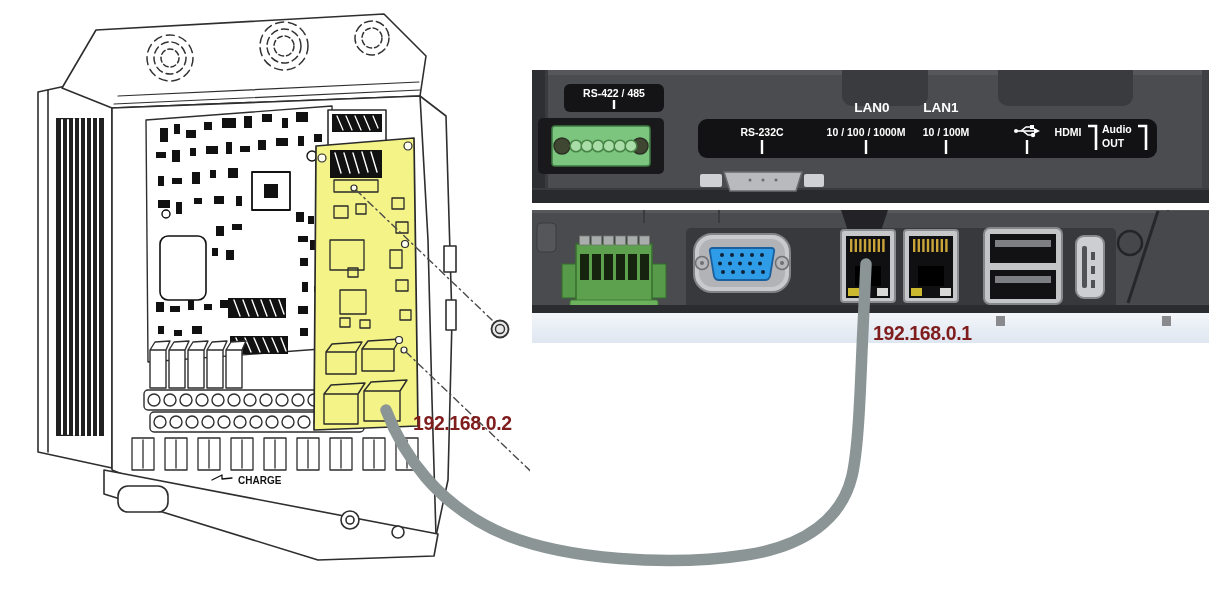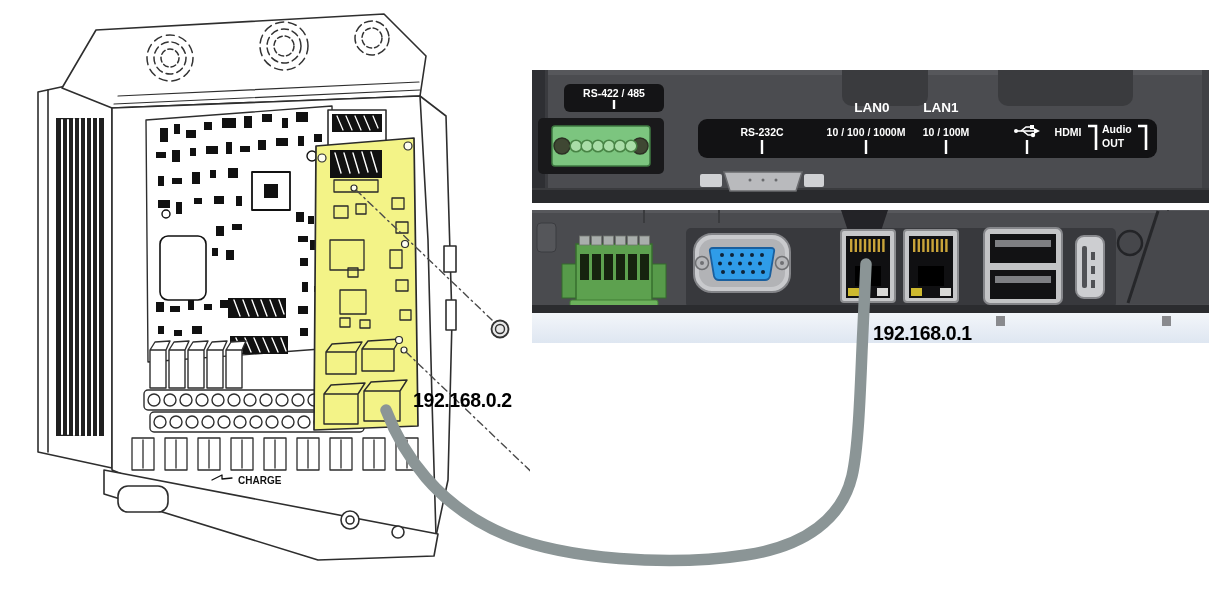--- a/index.html
+++ b/index.html
@@ -1,22 +1,22 @@
 <!DOCTYPE html>
 <html><head>
 <meta charset="utf-8">
 <style>
   html,body{margin:0;padding:0;background:#ffffff;}
   .stage{position:relative;width:1209px;height:599px;background:#ffffff;overflow:hidden;
          font-family:"Liberation Sans",sans-serif;}
   .layer{position:absolute;}
   svg text{font-family:"Liberation Sans","DejaVu Sans",sans-serif;}
-  .ip{position:absolute;font-weight:bold;font-size:19.5px;color:#000000;letter-spacing:-0.4px;
+  .ip{position:absolute;font-weight:bold;font-size:19.5px;color:#7f1d1d;letter-spacing:-0.4px;
       white-space:nowrap;}
-  .ip2{left:413px;top:389px;}
+  .ip2{left:413px;top:412px;}
   .ip1{left:873px;top:322px;}
 </style>
 </head>
 <body>
 
 <div class="stage">
 
   <svg class="layer" style="left:0;top:0" width="530" height="599" viewBox="0 0 530 599">
     <g stroke="#2e2e2e" fill="#ffffff" stroke-width="1.6" stroke-linejoin="round" stroke-linecap="round">
 

